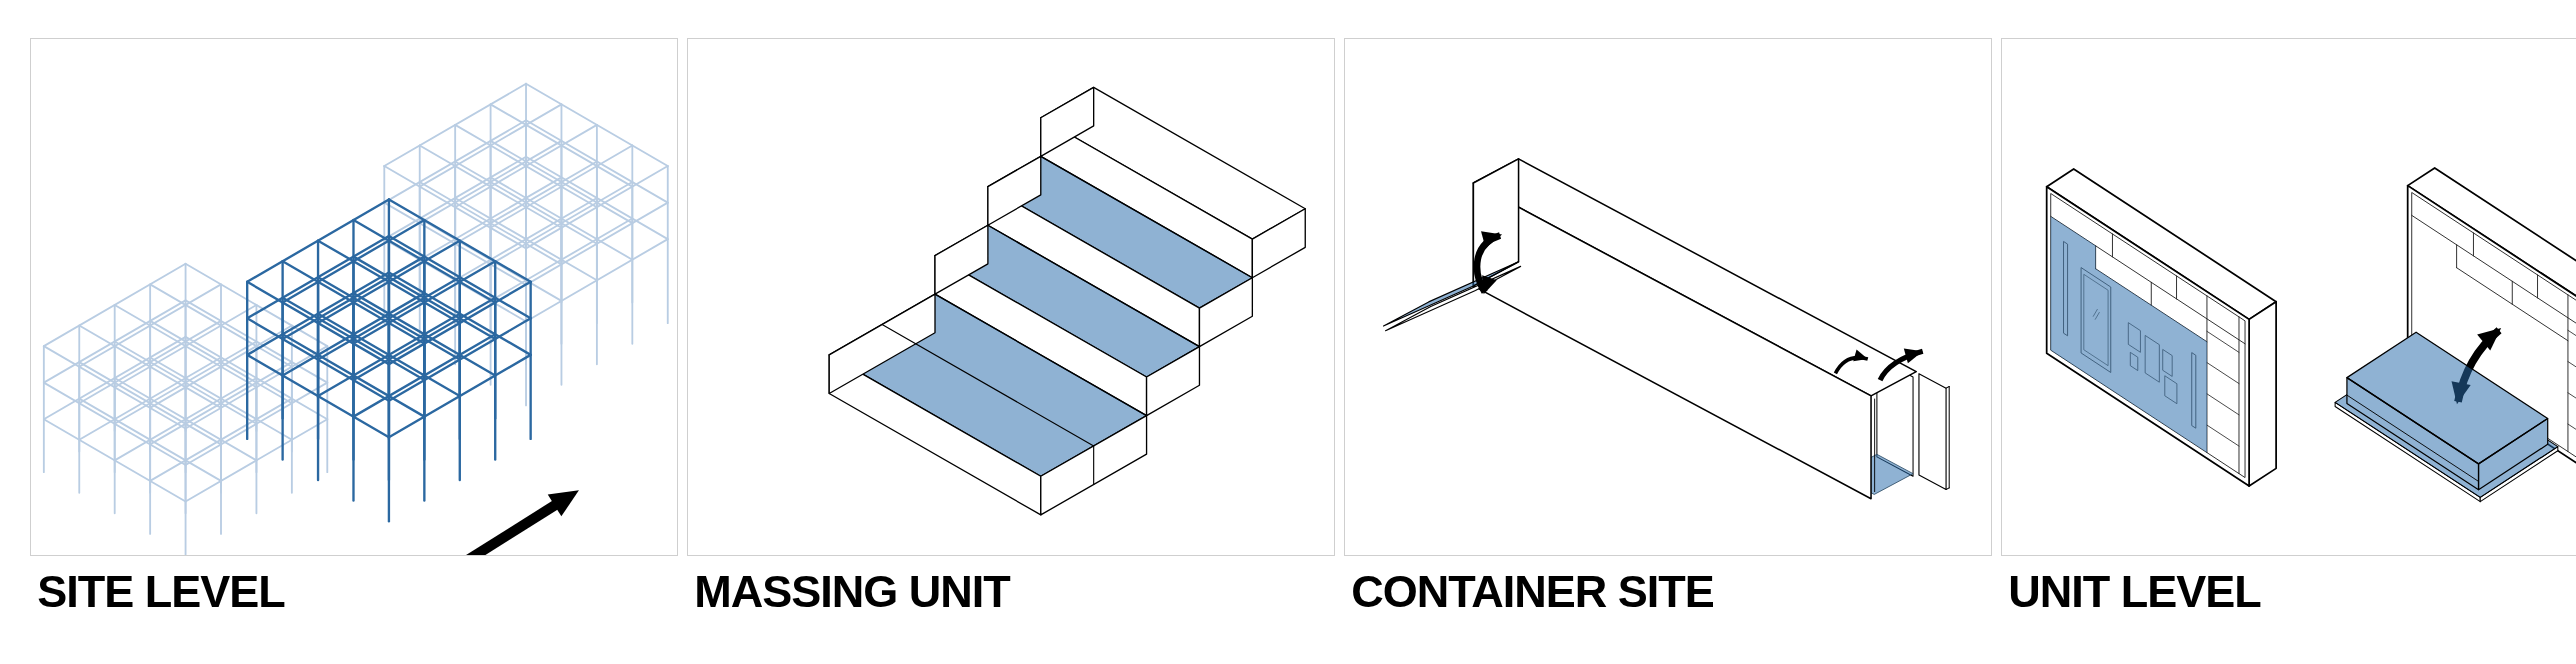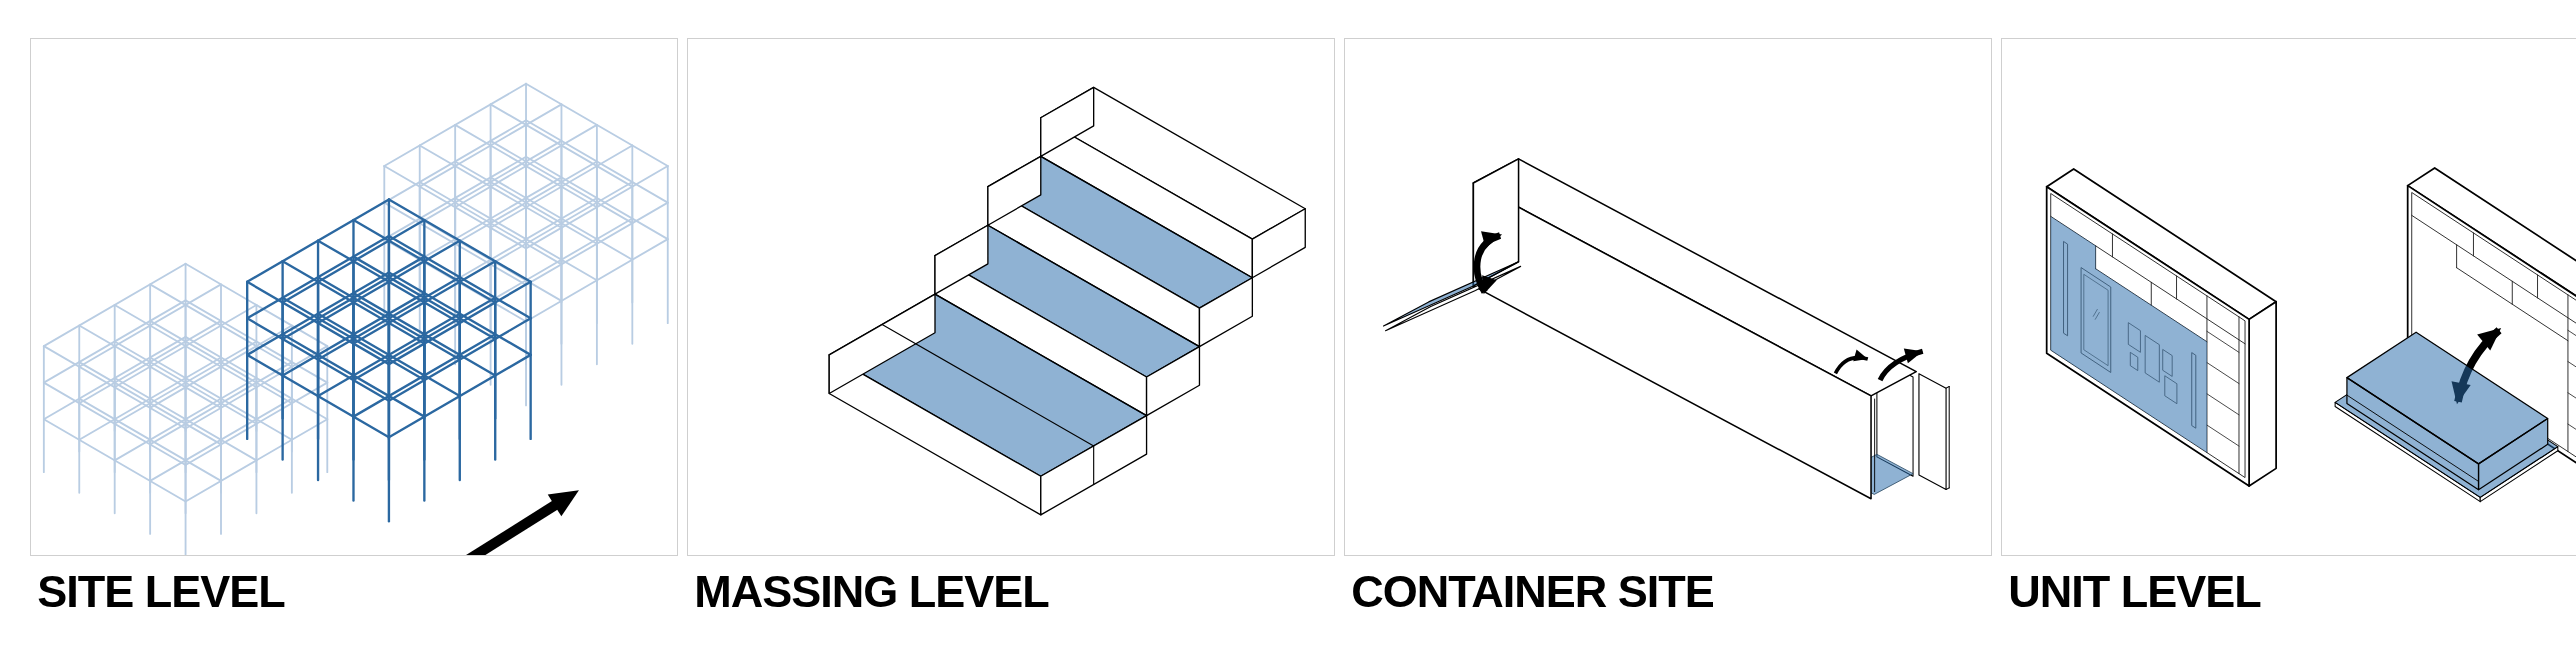--- a/index.html
+++ b/index.html
@@ -219,21 +219,21 @@
             <polygon points="893.0,732.0 996.0,673.0 996.0,598.0 893.0,657.0" fill="#fff" stroke="#000000" stroke-width="2.6" stroke-linejoin="round"></polygon>
             <polygon points="275.0,614.0 687.0,850.0 893.0,732.0 481.0,496.0" fill="rgba(40,108,170,0.52)" stroke="#000000" stroke-width="2.6" stroke-linejoin="round"></polygon>
             <polygon points="275.0,689.0 687.0,925.0 687.0,850.0 275.0,614.0" fill="#fff" stroke="#000000" stroke-width="2.6" stroke-linejoin="round"></polygon>
             <polygon points="275.0,689.0 481.0,571.0 481.0,496.0 275.0,614.0" fill="#fff" stroke="#000000" stroke-width="2.6" stroke-linejoin="round"></polygon>
             <polygon points="687.0,925.0 893.0,807.0 893.0,732.0 687.0,850.0" fill="#fff" stroke="#000000" stroke-width="2.6" stroke-linejoin="round"></polygon>
             <line x1="378.0" y1="555.0" x2="790.0" y2="791.0" stroke="#000000" stroke-width="2.2" stroke-linecap="round"></line>
             <line x1="790.0" y1="866.0" x2="790.0" y2="791.0" stroke="#000000" stroke-width="2.2" stroke-linecap="round"></line>
           </g>
         </svg>
     </div>
-    <div class="panel-label">MASSING LEVEL</div>
+    <div class="panel-label">MASSING UNIT</div>
   </div>
 
   <div class="panel-group">
     <div class="panel">
       <svg viewBox="0 0 1258 1003" preserveAspectRatio="none">
           <g>
             <polygon points="1035.8,812.3 1106.2,849.9 1106.2,656.9 1035.8,619.3" fill="#fff" stroke="#000000" stroke-width="2" stroke-linejoin="round"></polygon>
             <polygon points="960.2,847.7 1030.6,885.3 1106.2,844.9 1035.8,807.3" fill="rgba(40,108,170,0.52)" stroke="#2C4A63" stroke-width="1.6" stroke-linejoin="round"></polygon>
           </g>
           <g>

